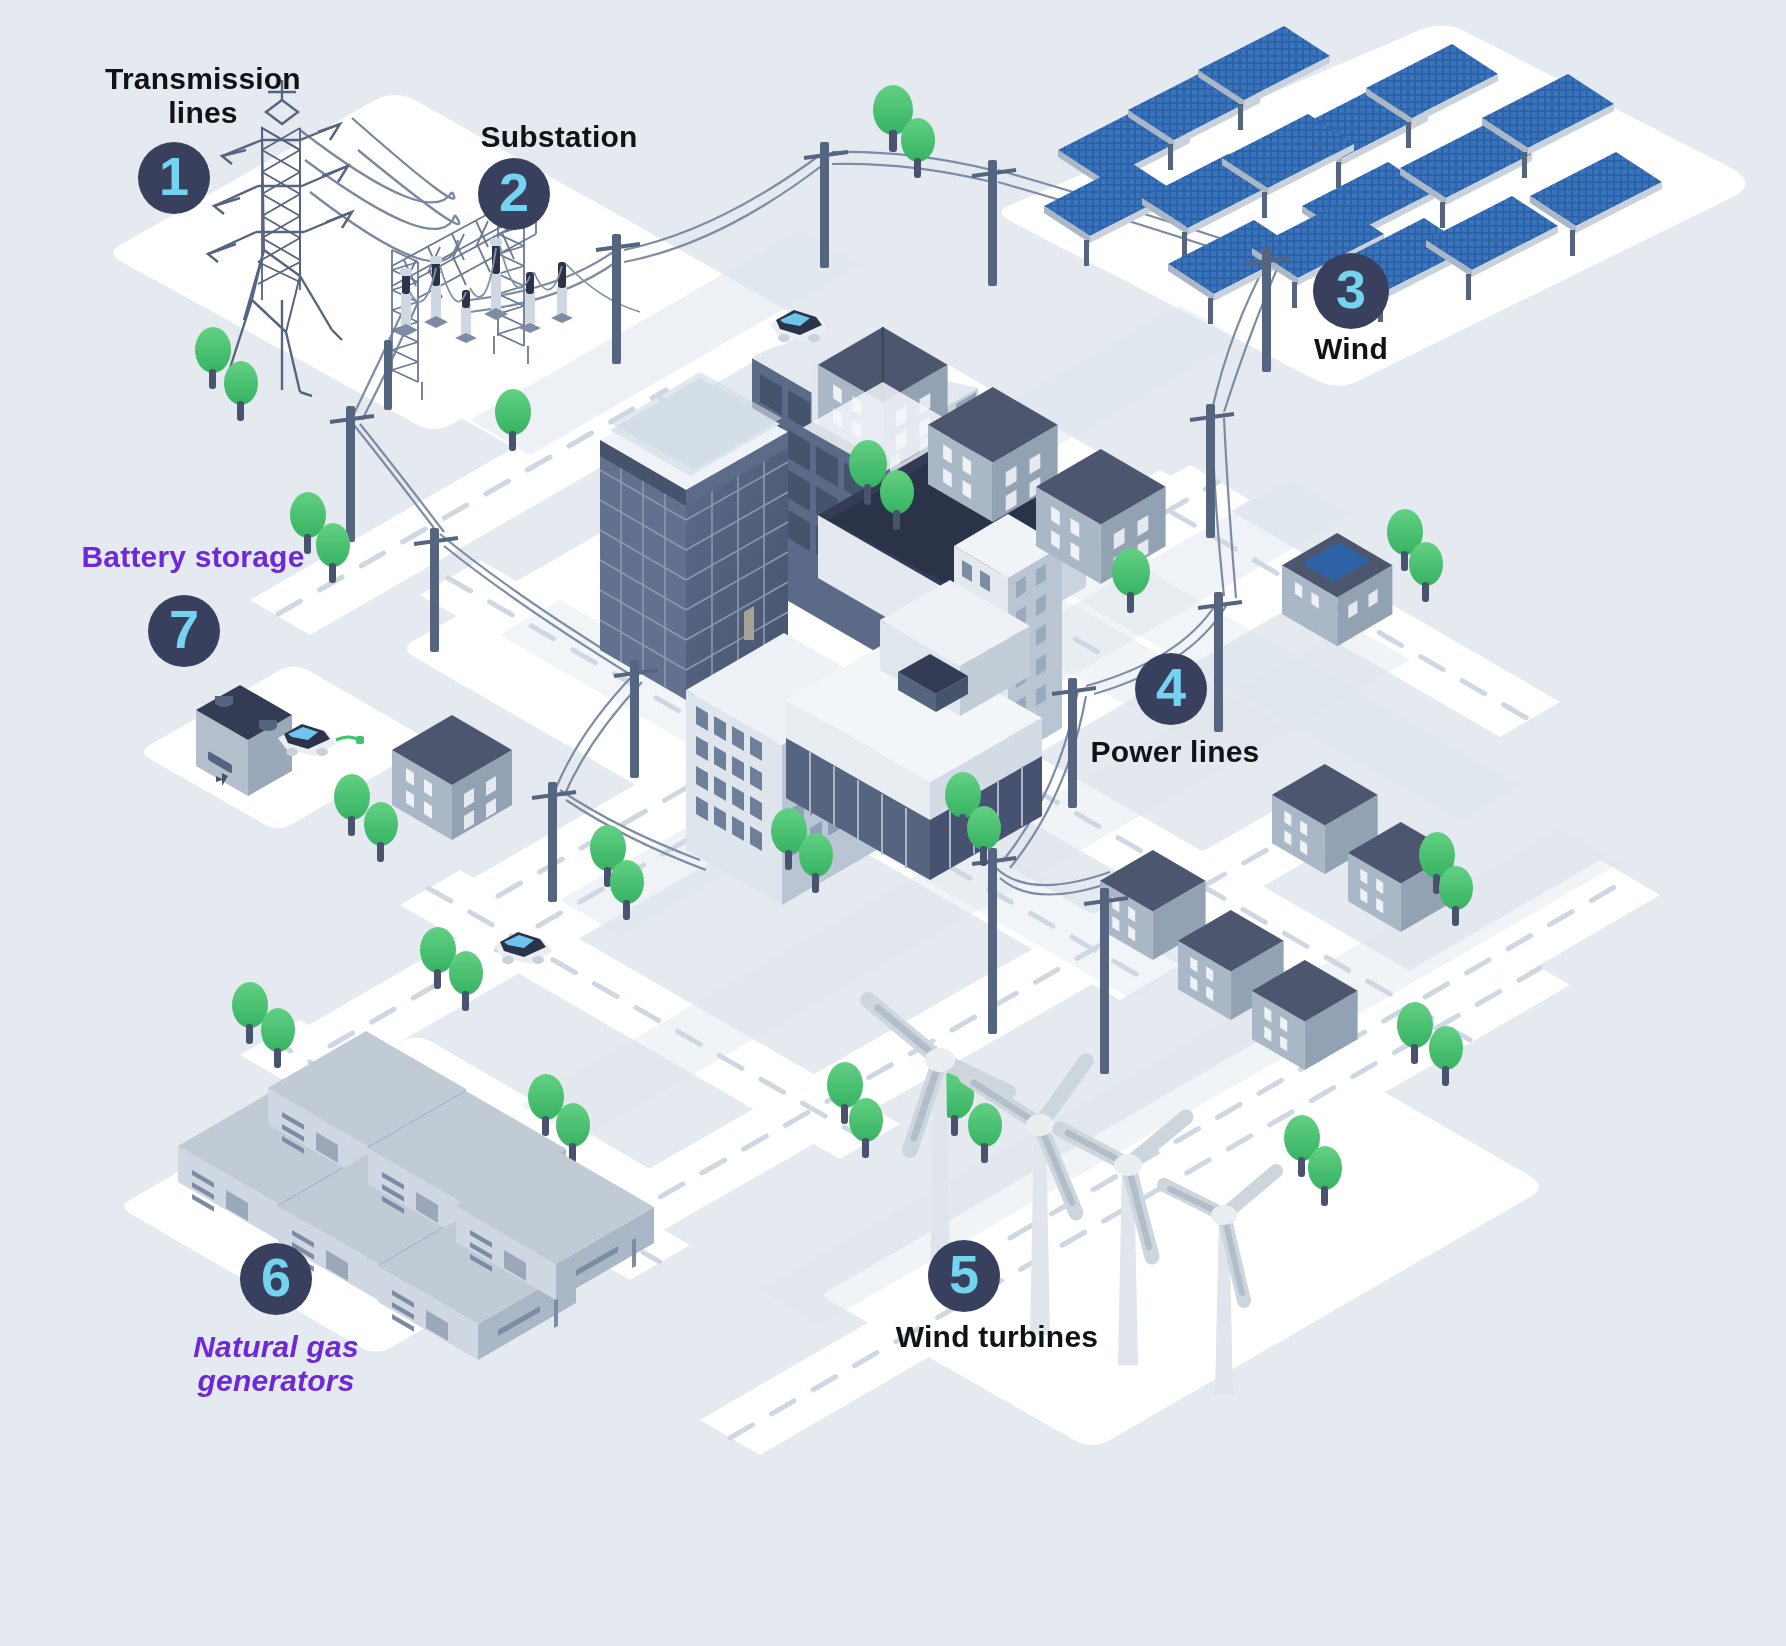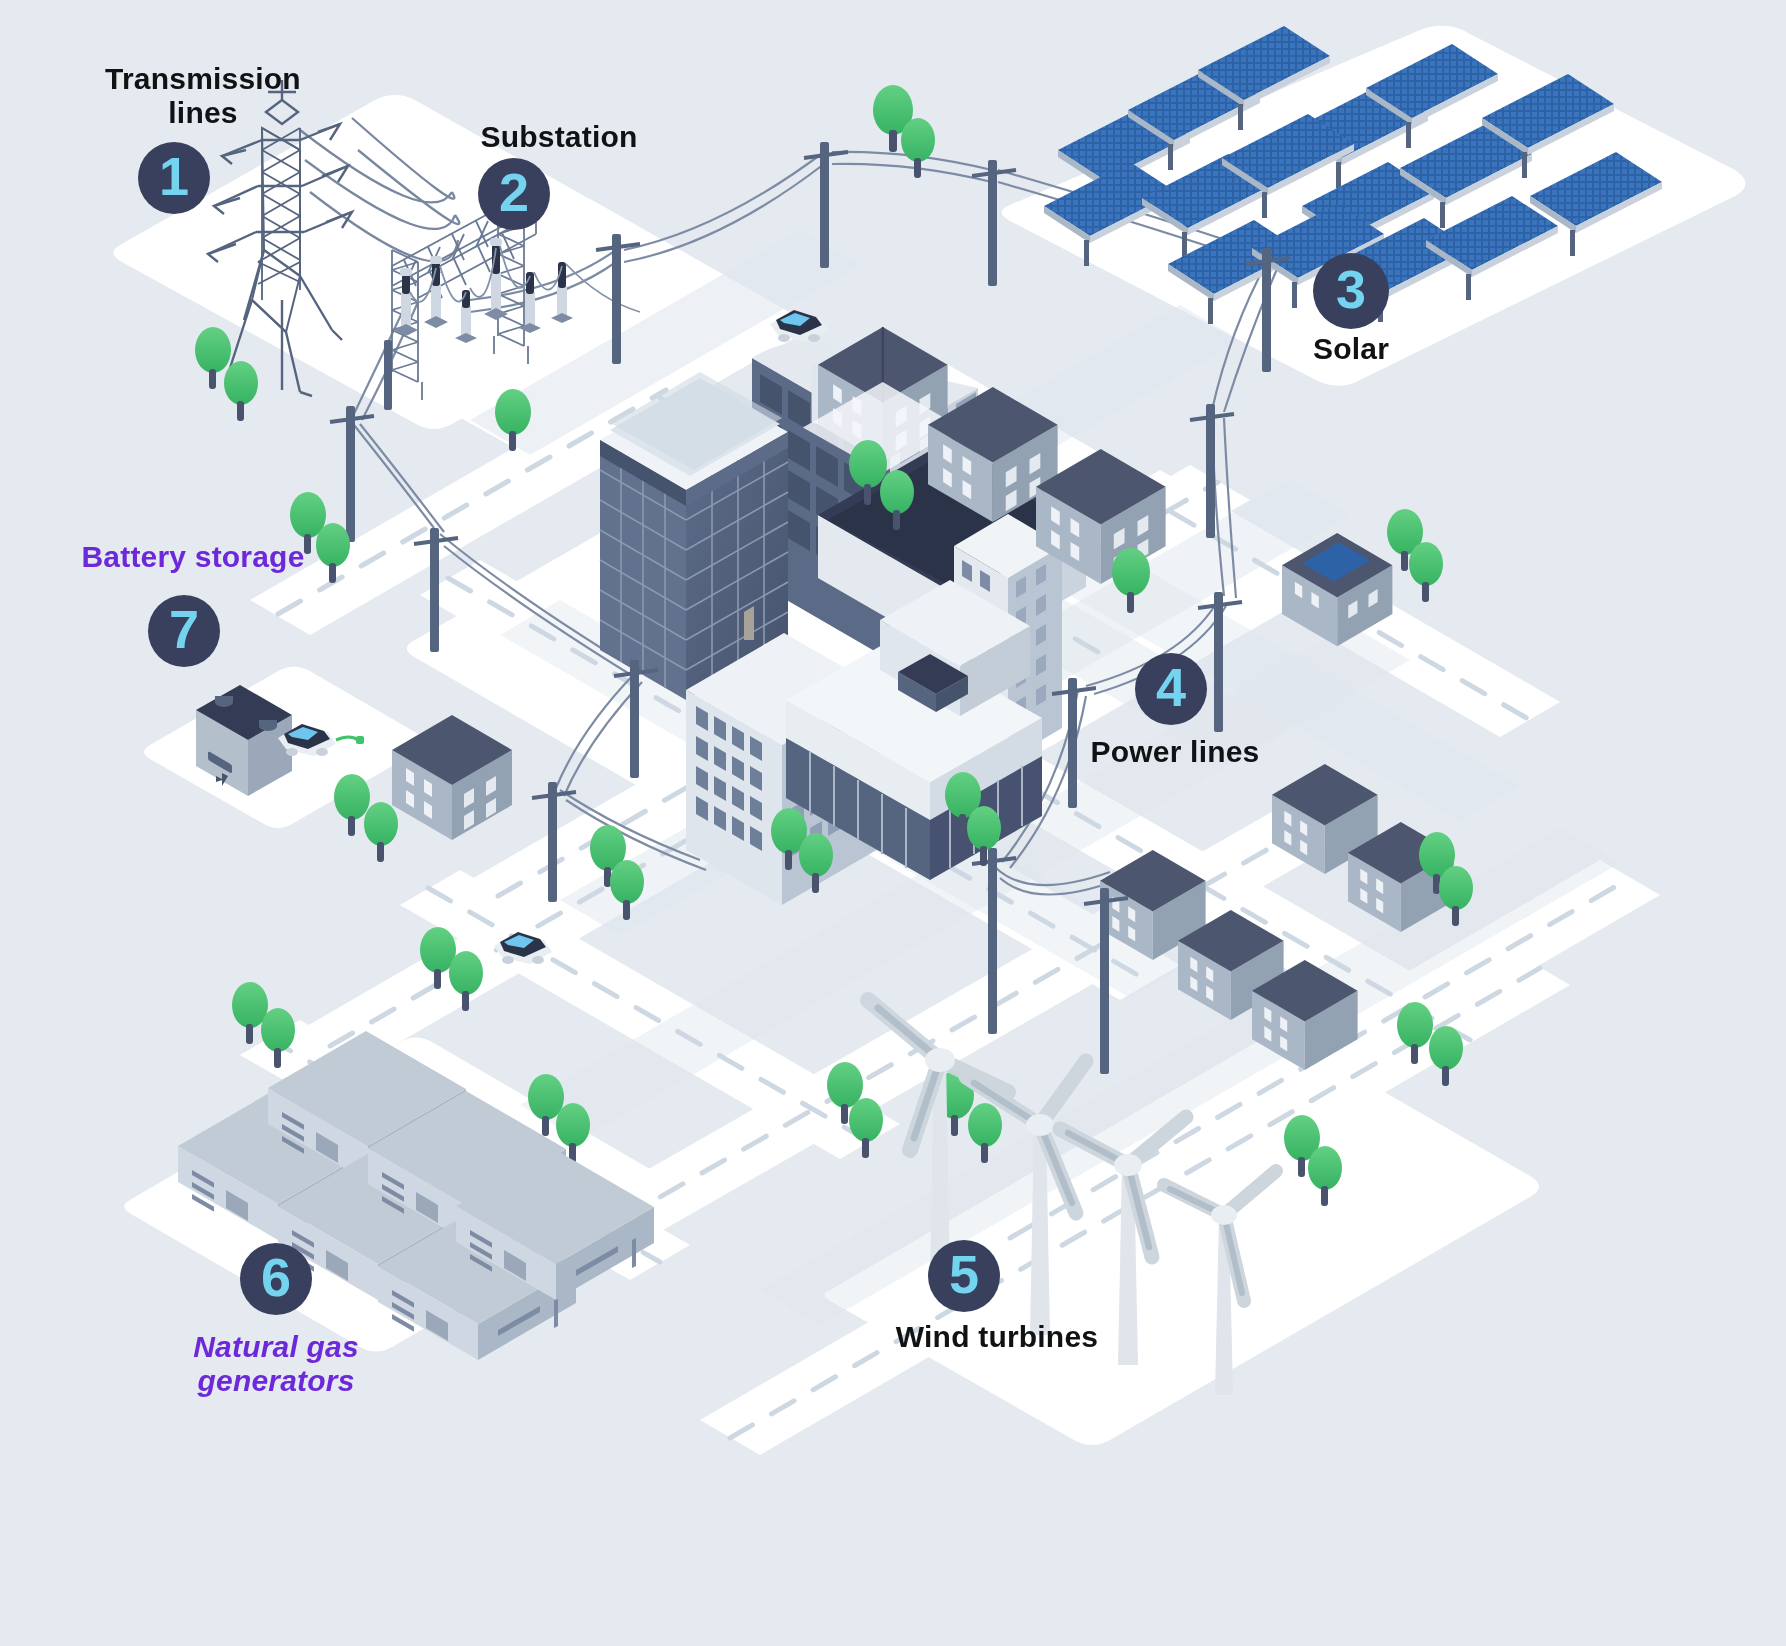--- a/index.html
+++ b/index.html
@@ -1097,21 +1097,21 @@
     <div class="badge" style="left:138px;top:142px;width:72px;height:72px;">1</div>
   </div>
 
   <div class="marker">
     <div class="label" style="left:430px;top:120px;width:170px;margin-left:44px;">Substation</div>
     <div class="badge" style="left:478px;top:158px;width:72px;height:72px;">2</div>
   </div>
 
   <div class="marker">
     <div class="badge" style="left:1313px;top:253px;width:76px;height:76px;">3</div>
-    <div class="label" style="left:1291px;top:332px;width:120px;">Solar</div>
+    <div class="label" style="left:1291px;top:332px;width:120px;">Wind</div>
   </div>
 
   <div class="marker">
     <div class="badge" style="left:1135px;top:653px;width:72px;height:72px;">4</div>
     <div class="label" style="left:1075px;top:735px;width:200px;">Power lines</div>
   </div>
 
   <div class="marker">
     <div class="badge" style="left:928px;top:1240px;width:72px;height:72px;">5</div>
     <div class="label" style="left:882px;top:1320px;width:230px;">Wind turbines</div>

